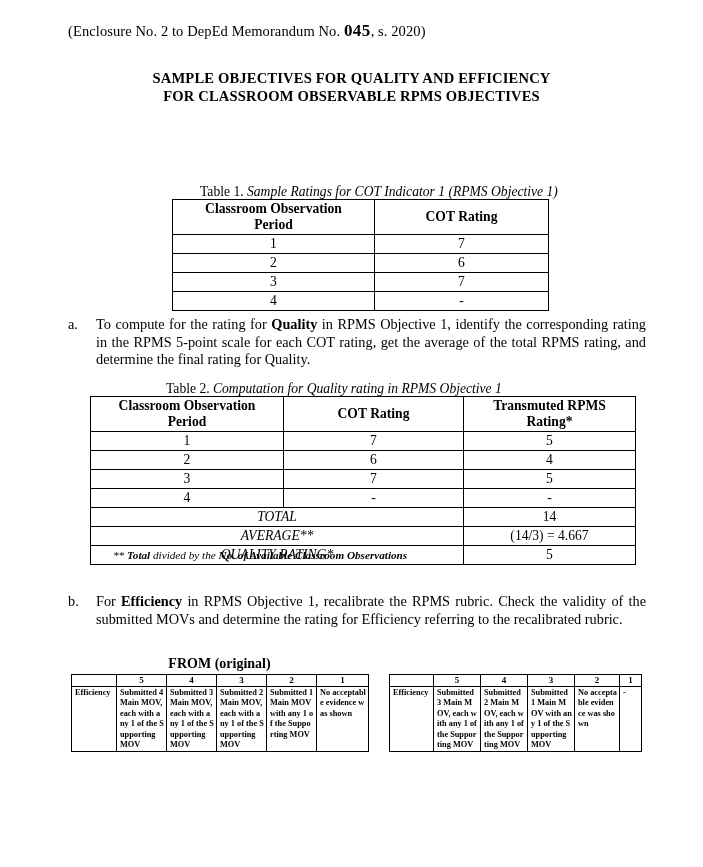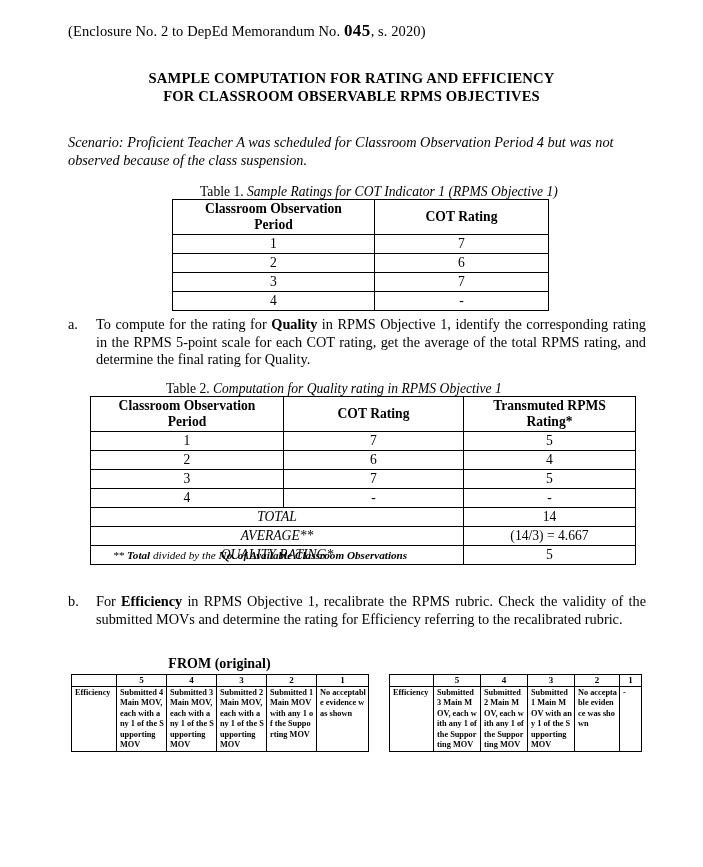--- a/index.html
+++ b/index.html
@@ -192,25 +192,24 @@
 </head>
 <body>
 
 <div class="page">
 
   <div class="enclosure">
     <span>(Enclosure No. 2 to DepEd Memorandum No. </span><span class="memo-no">045</span><span>, s. 2020)</span>
   </div>
 
   <div class="doc-title">
-    <div>SAMPLE COMPUTATION FOR RATING AND EFFICIENCY</div>
+    <div>SAMPLE OBJECTIVES FOR QUALITY AND EFFICIENCY</div>
     <div>FOR CLASSROOM OBSERVABLE RPMS OBJECTIVES</div>
   </div>
 
-  <div class="scenario">Scenario: Proficient Teacher A was scheduled for Classroom Observation Period 4 but was not observed because of the class suspension.</div>
 
   <div class="caption" style="left:200px; top:184px;">
     <span class="lbl">Table 1. </span><span class="ital">Sample Ratings for COT Indicator 1 (RPMS Objective 1)</span>
   </div>
 
   <table class="doc" id="table1">
     <colgroup>
         <col style="width:202px">
         <col style="width:174px">
       </colgroup>

